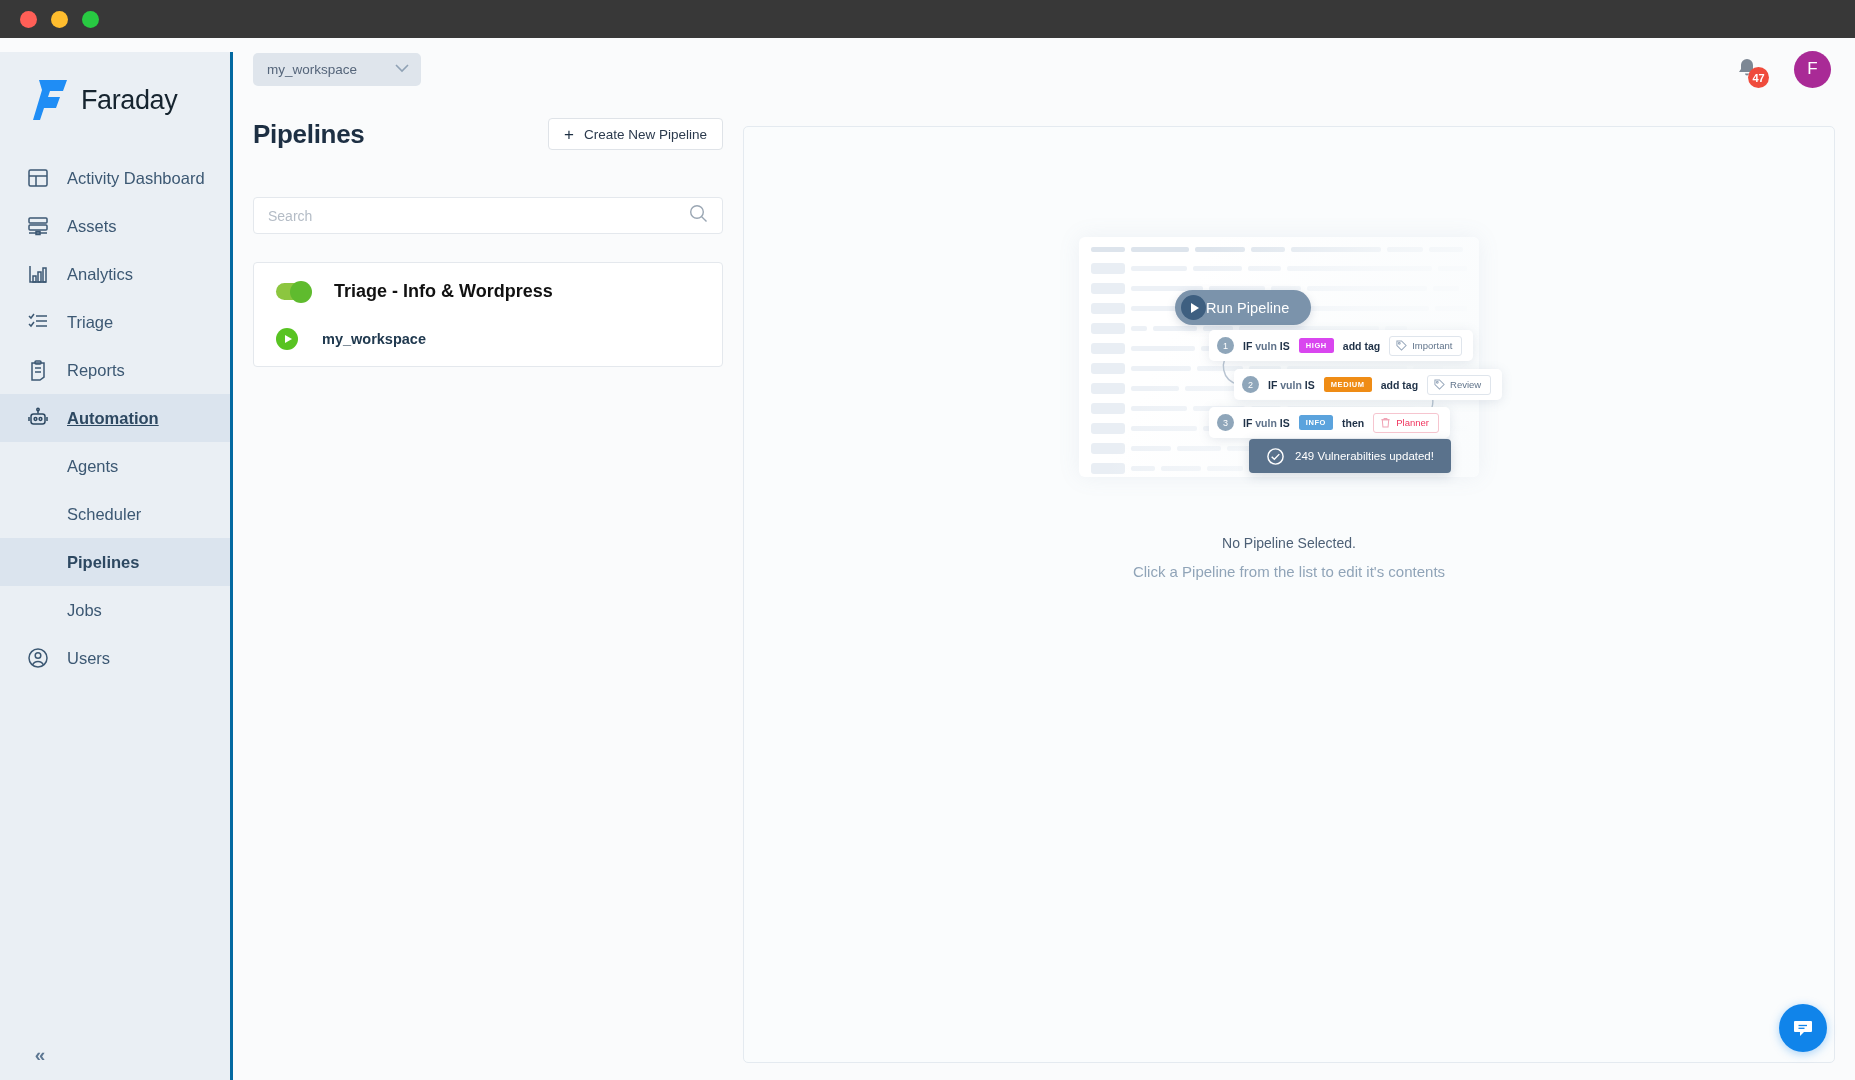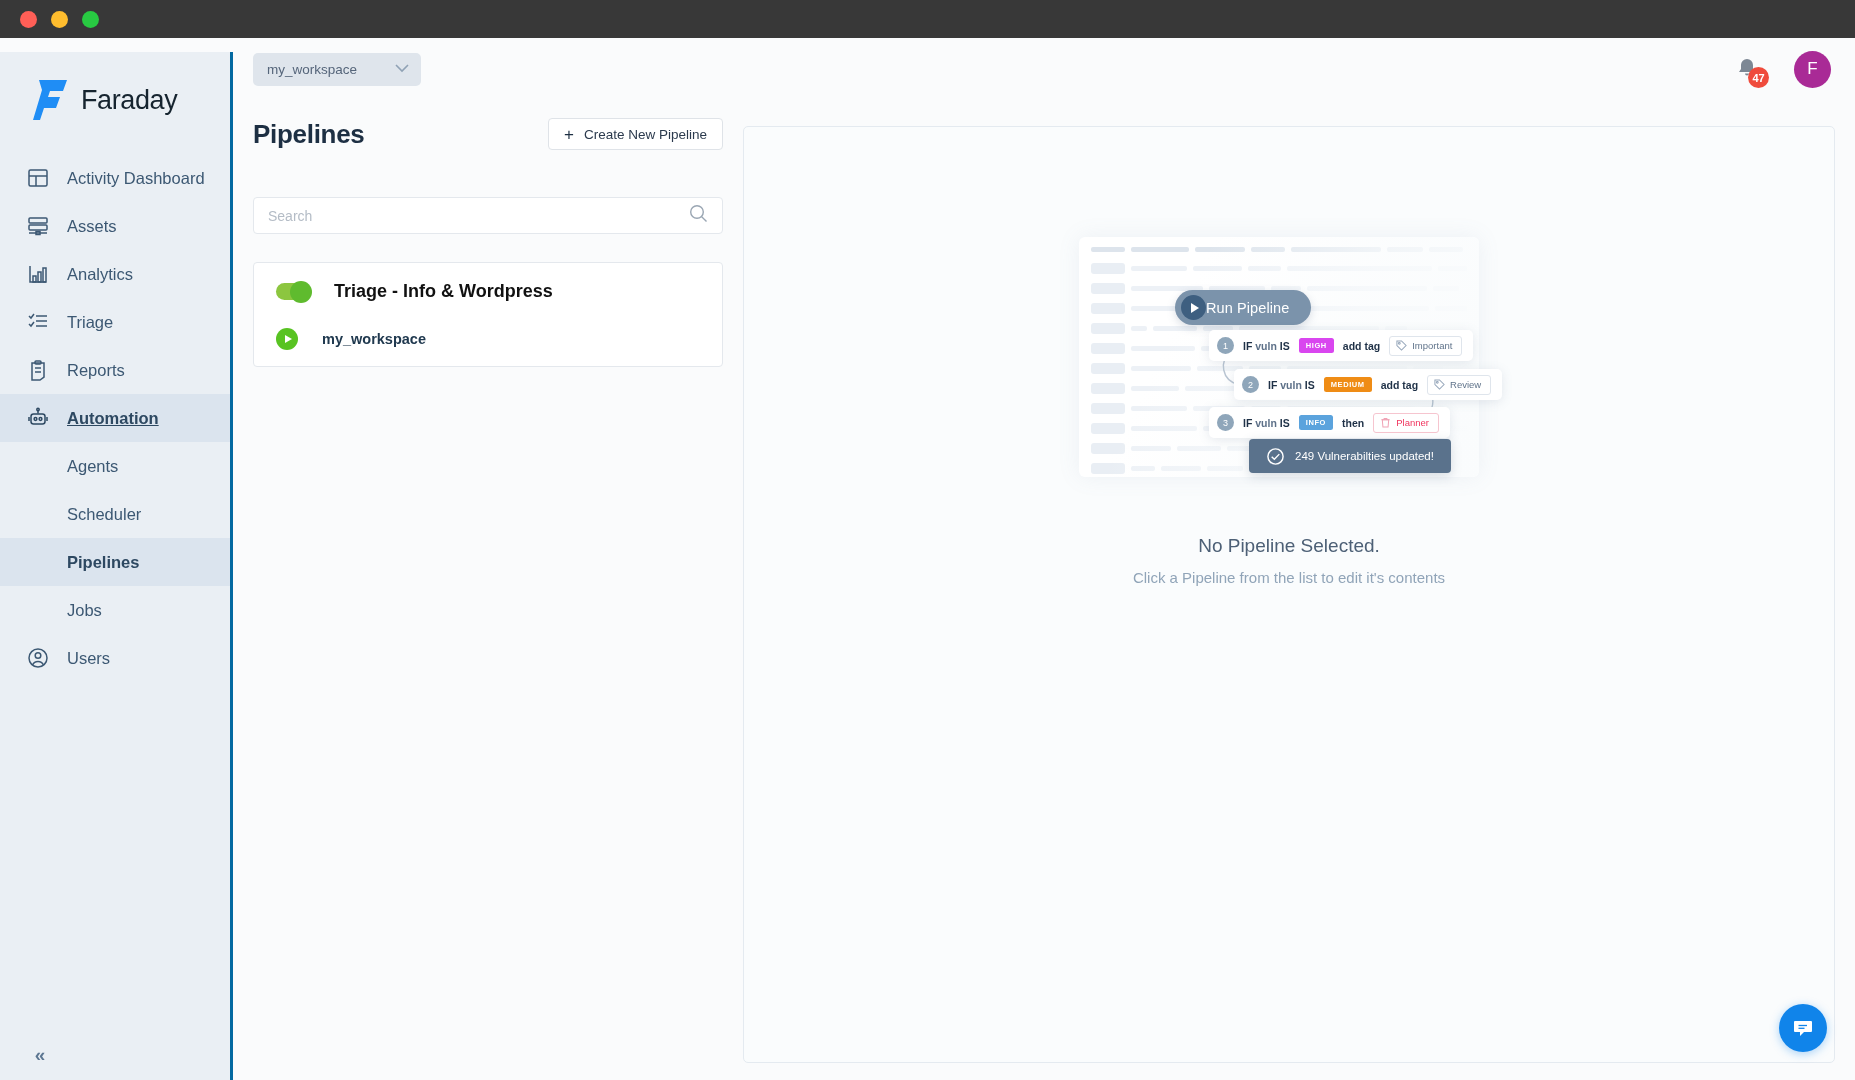--- a/index.html
+++ b/index.html
@@ -185,21 +185,21 @@
   .rule3 { left: 130px; top: 170px; }
 
   .toast {
     position: absolute; left: 170px; top: 202px; height: 34px; background: #5a728c;
     border-radius: 4px; display: flex; align-items: center; gap: 10px; padding: 0 17px;
     box-shadow: 0 3px 11px rgba(80,100,125,.22);
   }
   .toast .chk { width: 19px; height: 19px; }
   .toast .ttxt { color: #fff; font-size: 11.5px; }
 
-  .empty-title { margin-top: 18px; font-size: 19px; color: #4d6076; }
+  .empty-title { margin-top: 18px; font-size: 14px; color: #4d6076; }
   .empty-sub { margin-top: 12px; font-size: 15px; color: #90a4b8; }
 
   .chat-fab {
     position: absolute; right: 28px; bottom: 28px; width: 48px; height: 48px;
     border-radius: 50%; background: #1084ea; display: flex; align-items: center;
     justify-content: center; cursor: pointer; box-shadow: 0 2px 10px rgba(16,132,234,.35);
   }
 </style>
 </head>
 <body>

